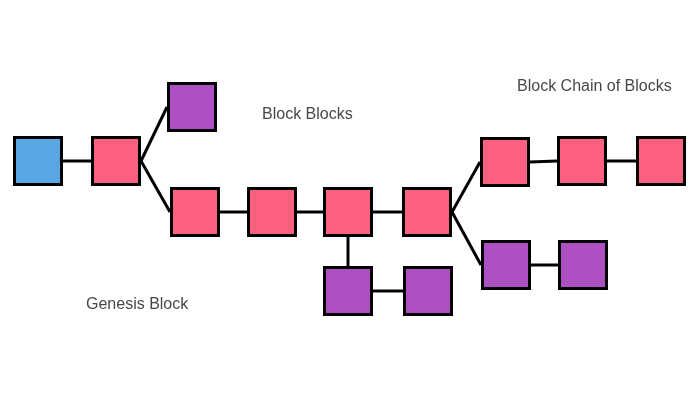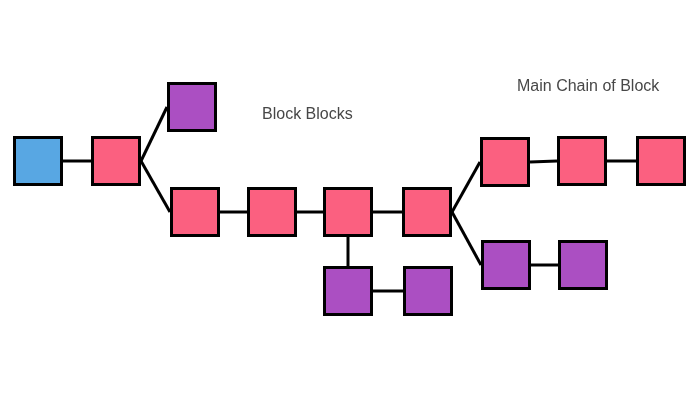--- a/index.html
+++ b/index.html
@@ -74,15 +74,16 @@
       <div class="block orphan" style="left: 403px; top: 266px;"></div>
       <div class="block chain" style="left: 480px; top: 137px;"></div>
       <div class="block chain" style="left: 557px; top: 136px;"></div>
       <div class="block chain" style="left: 636px; top: 136px;"></div>
       <div class="block orphan" style="left: 481px; top: 240px;"></div>
       <div class="block orphan" style="left: 558px; top: 240px;"></div>
     </div>
 
   <div class="diagram-label" id="label-orphan">Block Blocks</div>
 
-  <div class="diagram-label" id="label-main">Main Chain of Block</div>
+  <div class="diagram-label" id="label-main">Block Chain of Blocks</div>
 
+  <div class="diagram-label" id="label-genesis">Genesis Block</div>
 </div>
 
 </body></html>

